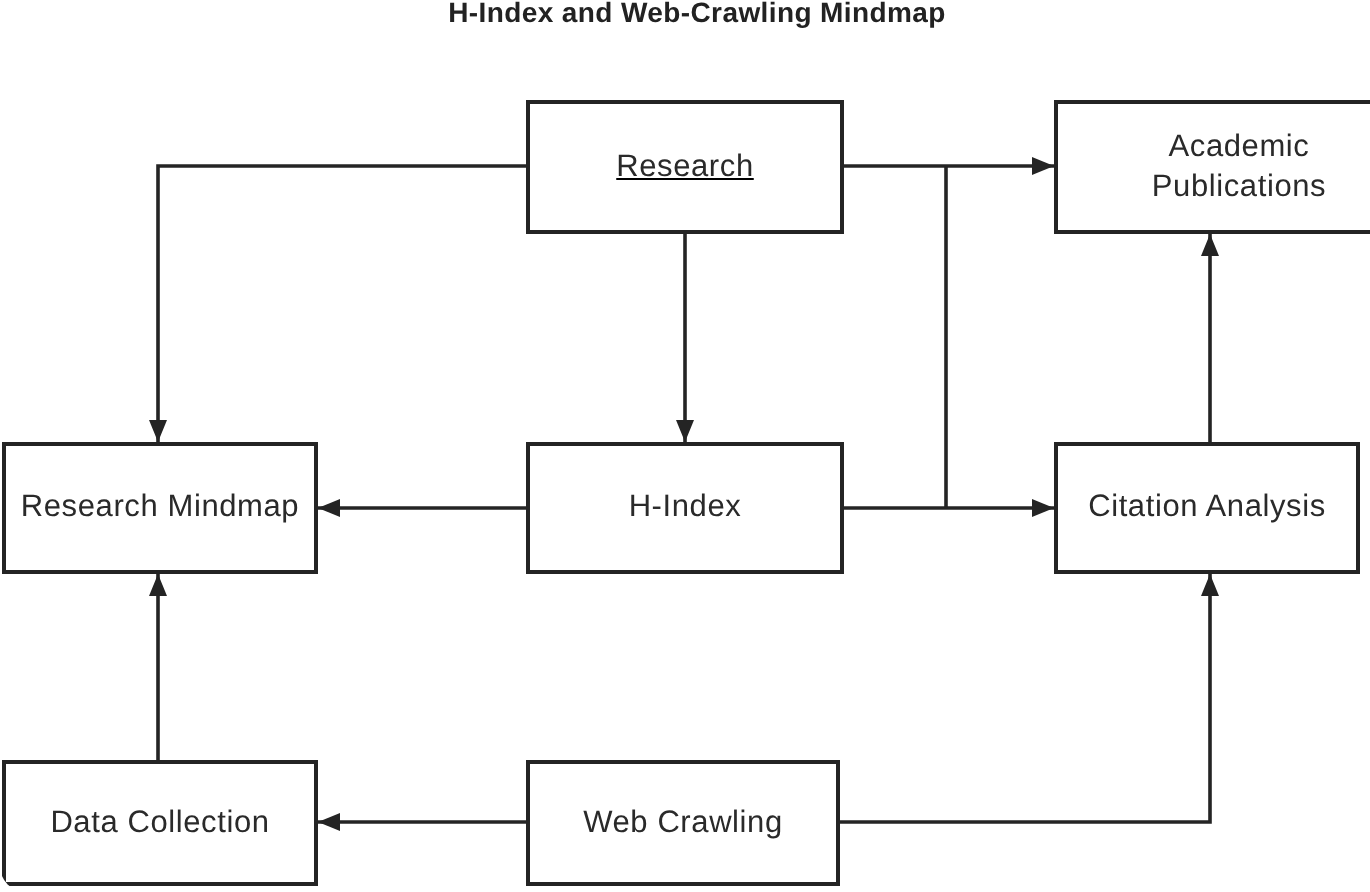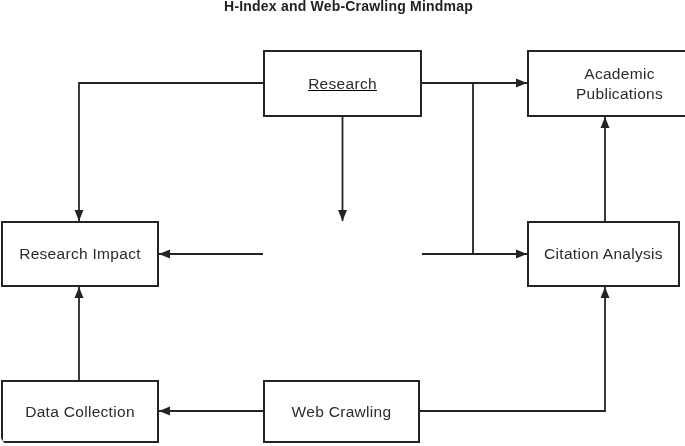--- a/index.html
+++ b/index.html
@@ -96,23 +96,26 @@
 
   <div class="node" style="left:263px; top:50px; width:159px; height:67px;text-decoration:underline;">
     <span class="node-label">Research</span>
   </div>
 
   <div class="node" style="left:527px; top:50px; width:185px; height:67px;">
     <span class="node-label node-label--wrap">Academic Publications</span>
   </div>
 
   <div class="node" style="left:1px; top:221px; width:158px; height:66px;">
-    <span class="node-label">Research Impact</span>
+    <span class="node-label">Research Mindmap</span>
   </div>
 
+  <div class="node" style="left:263px; top:221px; width:159px; height:66px;">
+    <span class="node-label">H-Index</span>
+  </div>
 
   <div class="node" style="left:527px; top:221px; width:153px; height:66px;">
     <span class="node-label">Citation Analysis</span>
   </div>
 
   <div class="node" style="left:1px; top:380px; width:158px; height:63px;">
     <span class="node-label">Data Collection</span>
   </div>
 
   <div class="node" style="left:263px; top:380px; width:157px; height:63px;text-align:right;">

